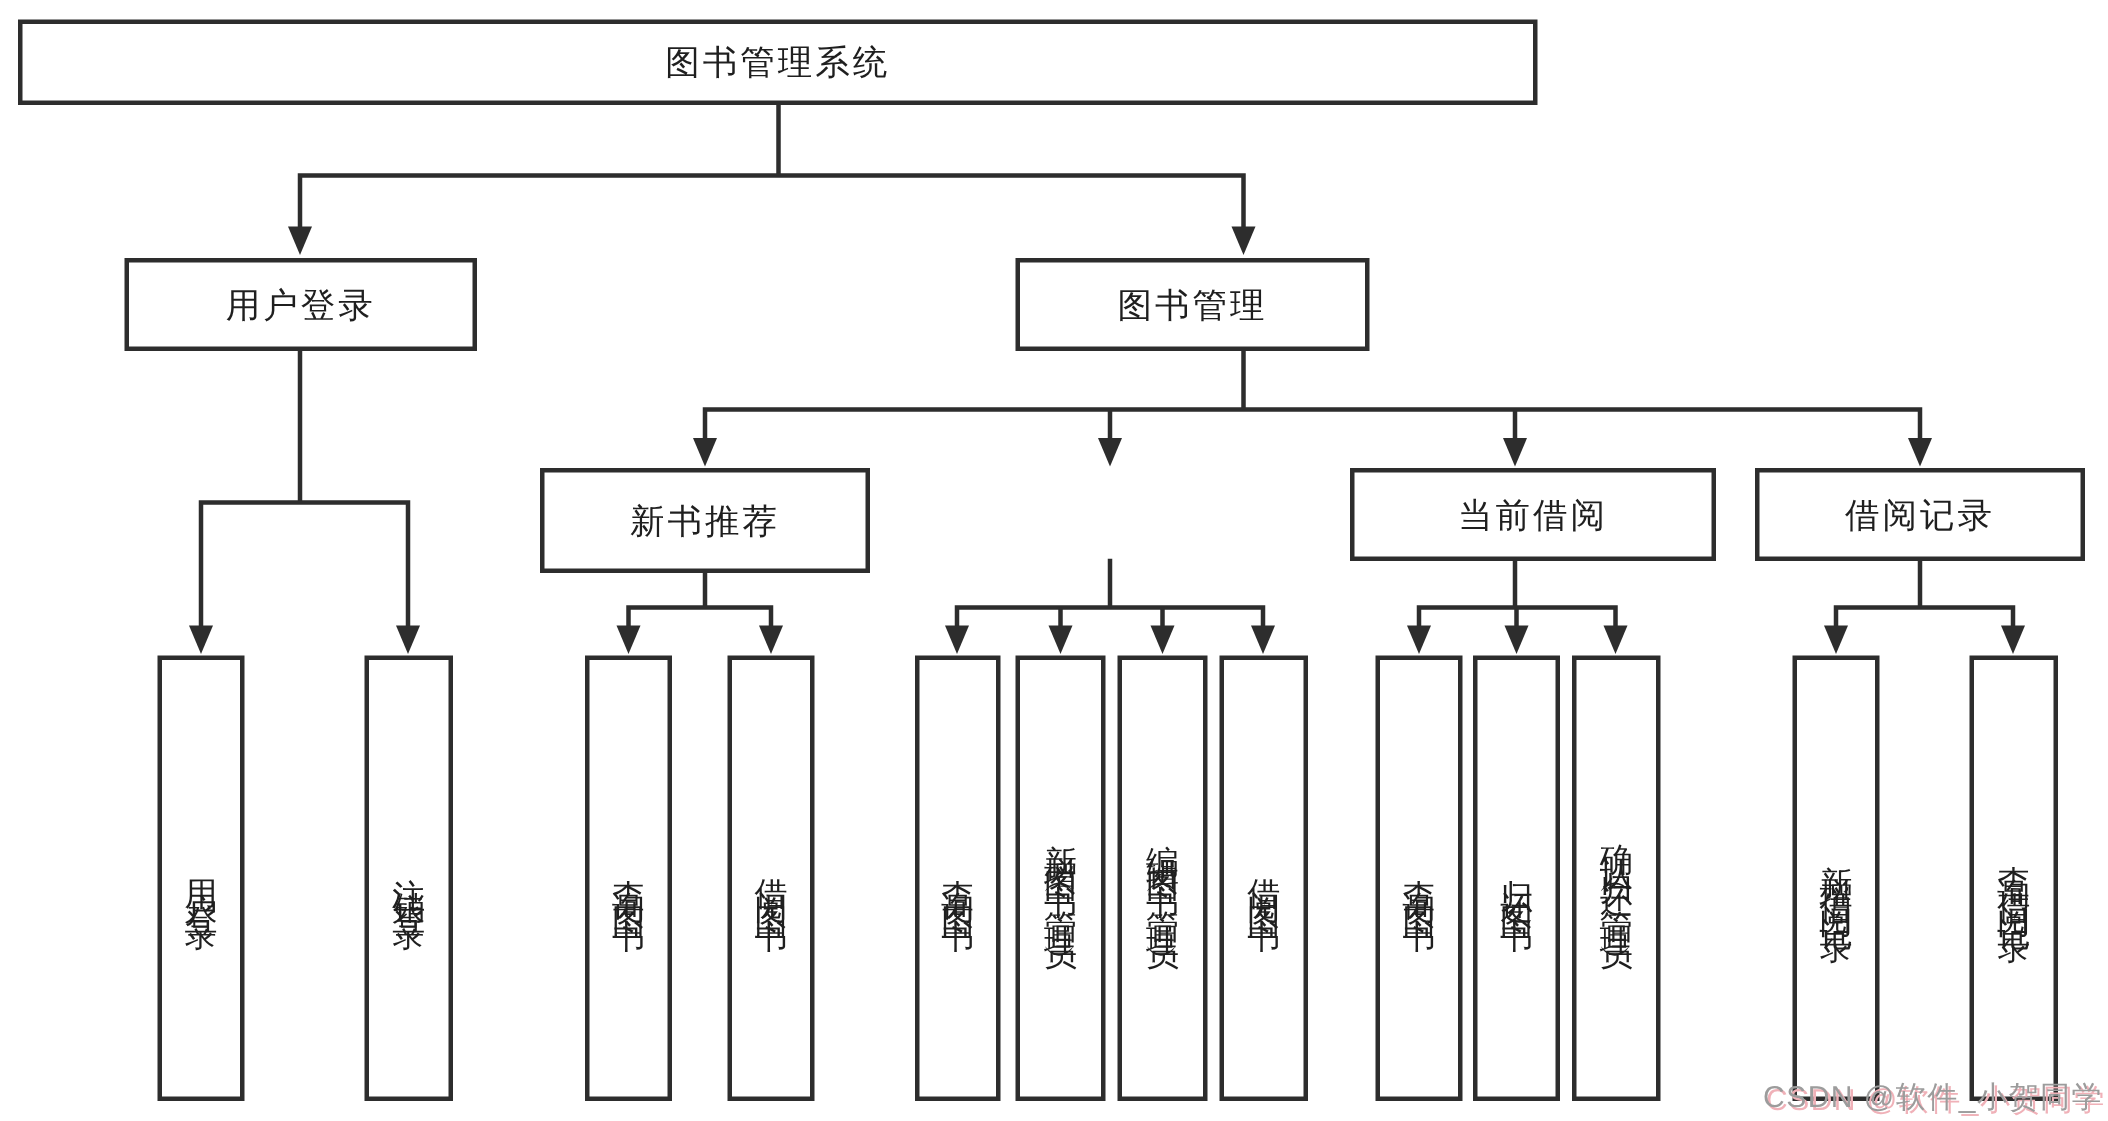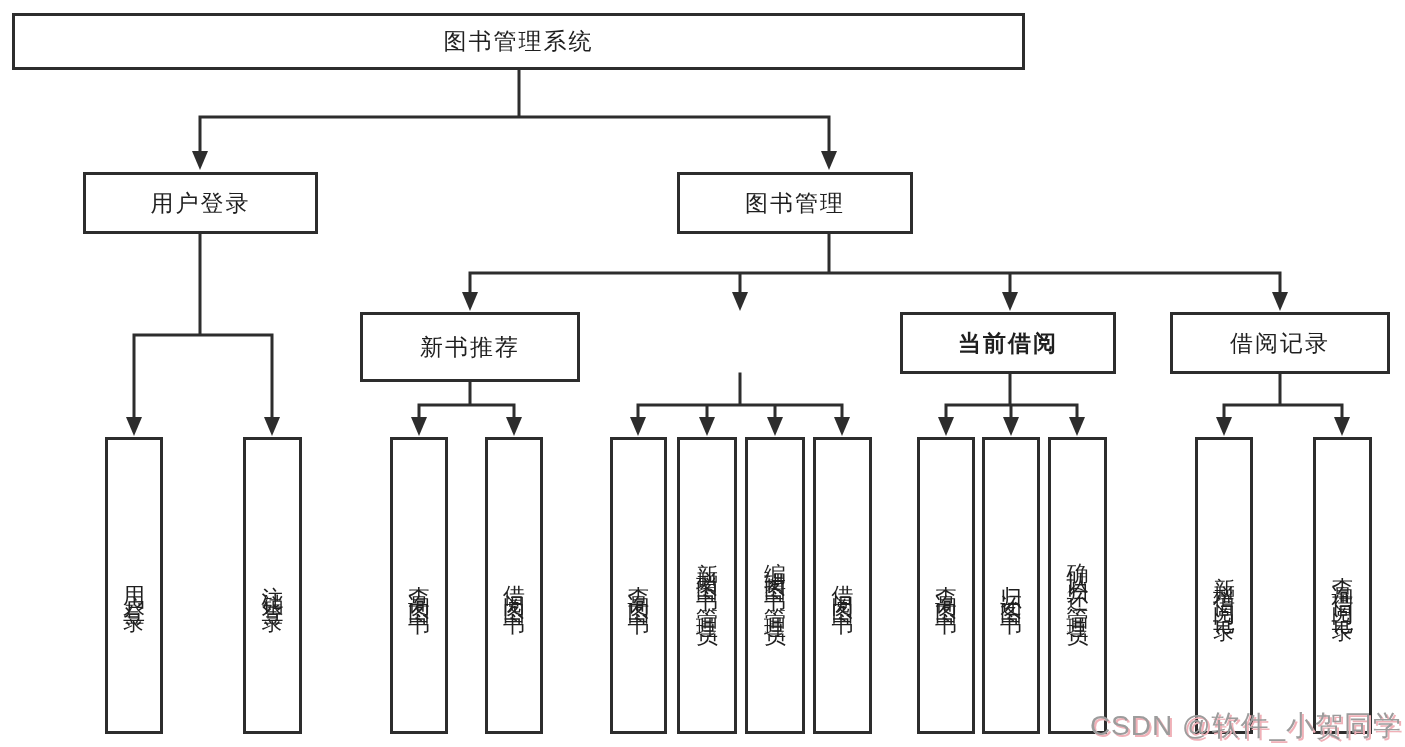--- a/index.html
+++ b/index.html
@@ -21,21 +21,21 @@
     font-size: 23px; letter-spacing: 2px; color: var(--text, #1f1f1f);
     white-space: nowrap;
   }
   .vbox {
     writing-mode: vertical-rl; text-orientation: mixed;
     font-size: 22px; letter-spacing: 9px; line-height: 1;
     white-space: normal;
   }
   #watermark {
     position: absolute; z-index: 2; right: 3px; bottom: 2px;
-    font-size: 28px; letter-spacing: 1px;
+    font-size: 20px; letter-spacing: 1px;
     color: var(--watermark-text, #9c9c9c);
     text-shadow: 2px 2px 0 var(--watermark-shadow, #f0b1b8);
   }
 </style>
 </head>
 <body>
 
 <div id="canvas">
 
   <svg id="connectors" width="1405" height="747" viewBox="0 0 1405 747">
@@ -68,21 +68,21 @@
       <polygon class="carrow" points="1334,417 1350,417 1342,436"></polygon>
     </g>
   </svg>
 
   <div class="box" style="left:12px; top:13px; width:1013px; height:57px;">图书管理系统</div>
 
   <div class="box" style="left:83px; top:172px; width:235px; height:62px;">用户登录</div>
   <div class="box" style="left:677px; top:172px; width:236px; height:62px;">图书管理</div>
 
   <div class="box" style="left:360px; top:312px; width:220px; height:70px;">新书推荐</div>
-  <div class="box" style="left:900px; top:312px; width:216px; height:62px;font-weight:bold;">当前借阅</div>
+  <div class="box" style="left:900px; top:312px; width:244px; height:62px;">当前借阅</div>
   <div class="box" style="left:1170px; top:312px; width:220px; height:62px;">借阅记录</div>
 
   <div class="box vbox" style="left:105px; top:437px; width:58px; height:297px;">用户登录</div>
   <div class="box vbox" style="left:243px; top:437px; width:59px; height:297px;">注销登录</div>
 
   <div class="box vbox" style="left:390px; top:437px; width:58px; height:297px;">查询图书</div>
   <div class="box vbox" style="left:485px; top:437px; width:58px; height:297px;">借阅图书</div>
 
   <div class="box vbox" style="left:610px; top:437px; width:57px; height:297px;">查询图书</div>
   <div class="box vbox" style="left:677px; top:437px; width:60px; height:297px;">新增图书（管理员）</div>

